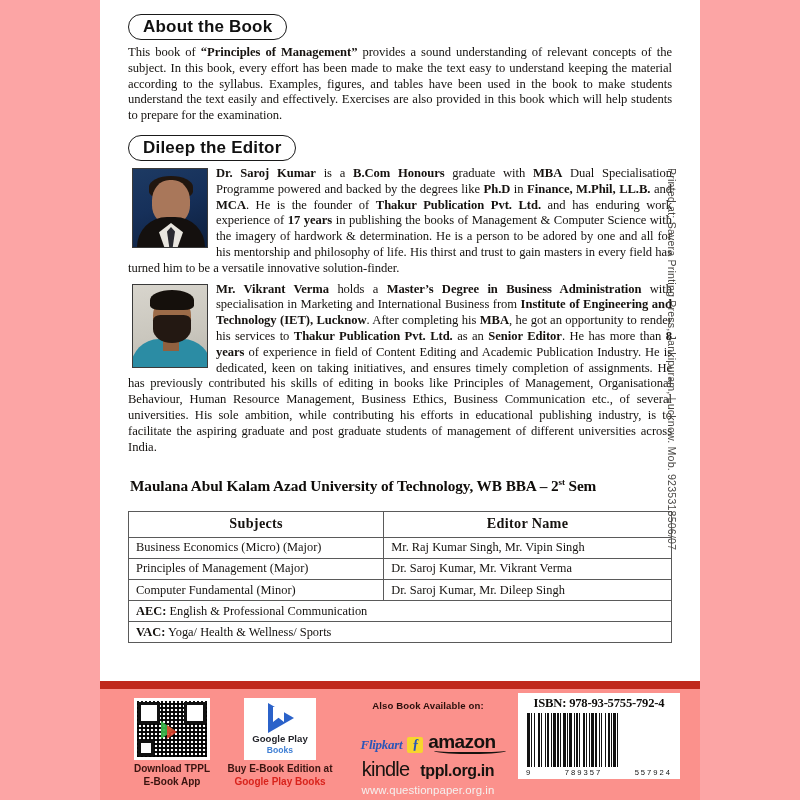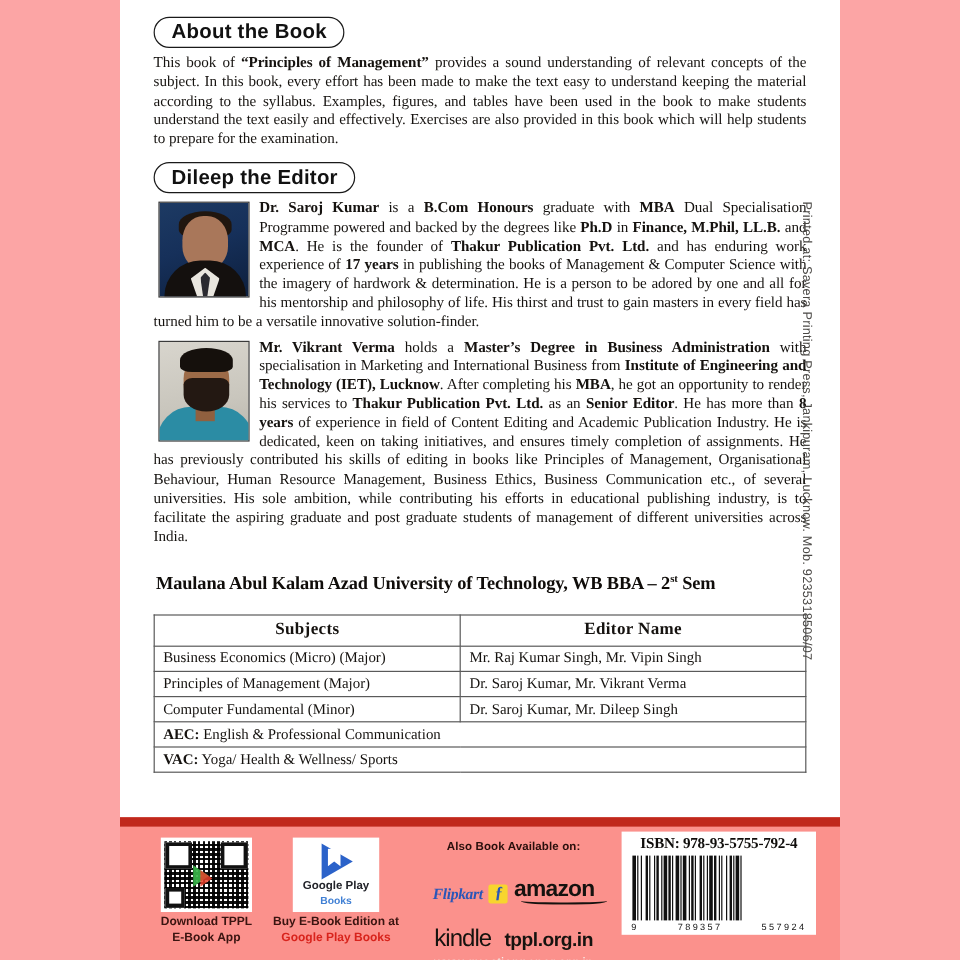--- a/index.html
+++ b/index.html
@@ -170,21 +170,21 @@
   .flipkart { font-family:"Liberation Serif", serif; font-style:italic;
     font-weight:bold; font-size:13px; color:#2a56b8; letter-spacing:-.3px; }
   .fk-badge { width:16px; height:16px; background:#f7d52e; border-radius:2px;
     position:relative; }
   .fk-badge span { position:absolute; left:5px; top:0px; font-family:"Liberation Serif",serif;
     font-weight:bold; font-size:14px; color:#2a56b8; line-height:15px; }
   .amazon { font-family:"Liberation Sans", sans-serif; font-weight:bold;
     font-size:19px; color:#15120f; letter-spacing:-.6px; position:relative; }
   .amazon::after { content:""; position:absolute; left:6px; bottom:-1px; width:72px; height:5px;
     border-bottom:2.2px solid #15120f; border-radius:0 0 46% 46%; }
-  .row-b { display:flex; align-items:baseline; justify-content:center; gap:11px; margin-top:18px; }
+  .row-b { display:flex; align-items:baseline; justify-content:center; gap:11px; margin-top:5px; }
   .kindle { font-family:"Liberation Sans", sans-serif; font-size:20px;
     color:#16130f; letter-spacing:-.8px; }
   .tppl { font-family:"Liberation Sans", sans-serif; font-weight:bold;
     font-size:16px; color:#16130f; letter-spacing:-.4px; }
   .qp { font-family:"Liberation Sans", sans-serif; font-size:11.4px;
     color:#f4f2f0; margin-top:3px; letter-spacing:.1px; }
 
   
   .isbn-block { position:absolute; left:418px; top:4px; width:162px; }
   .isbn-card { background:#fff; padding:3px 5px 2px 5px; }

